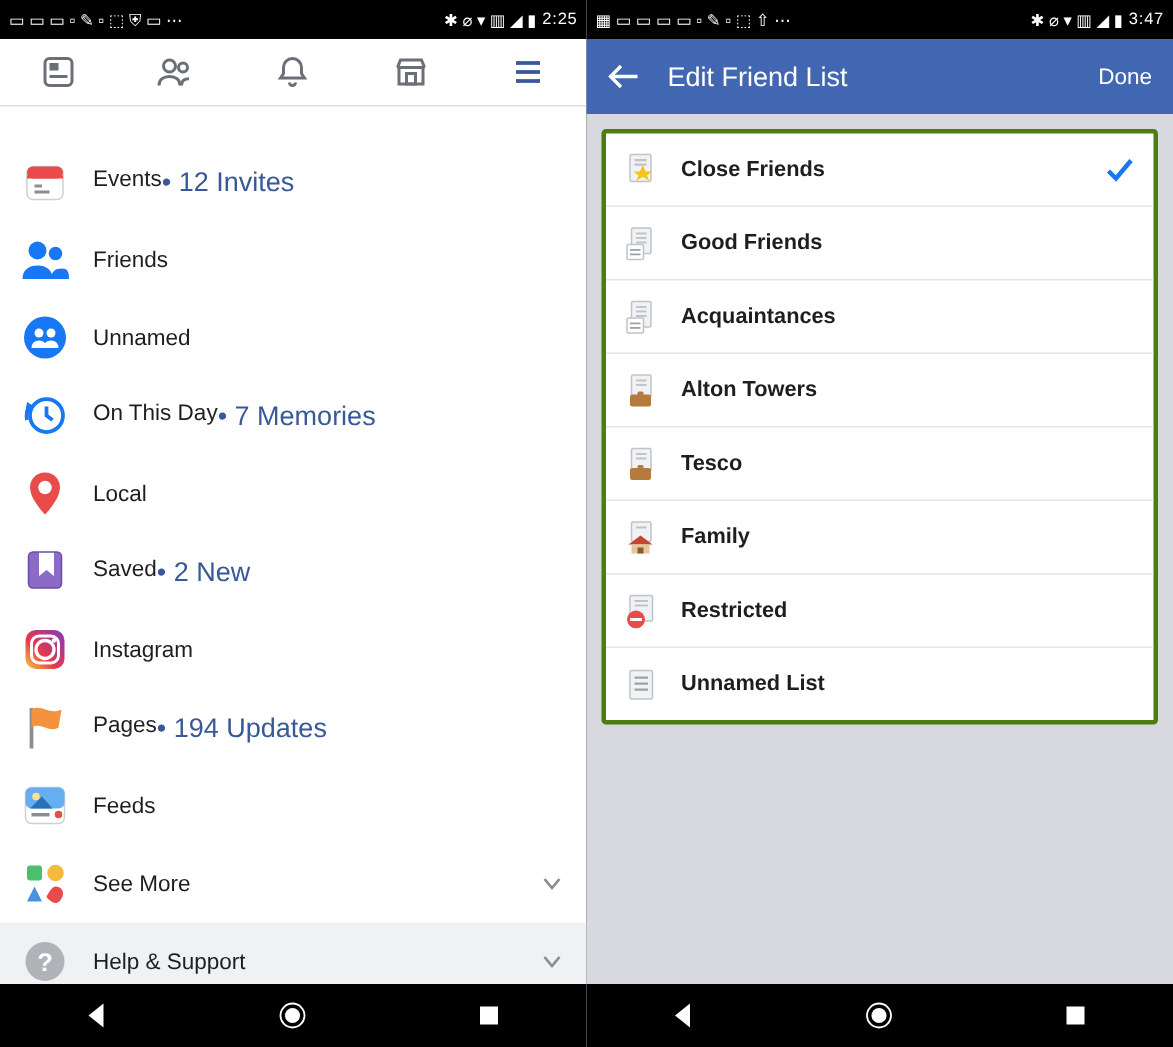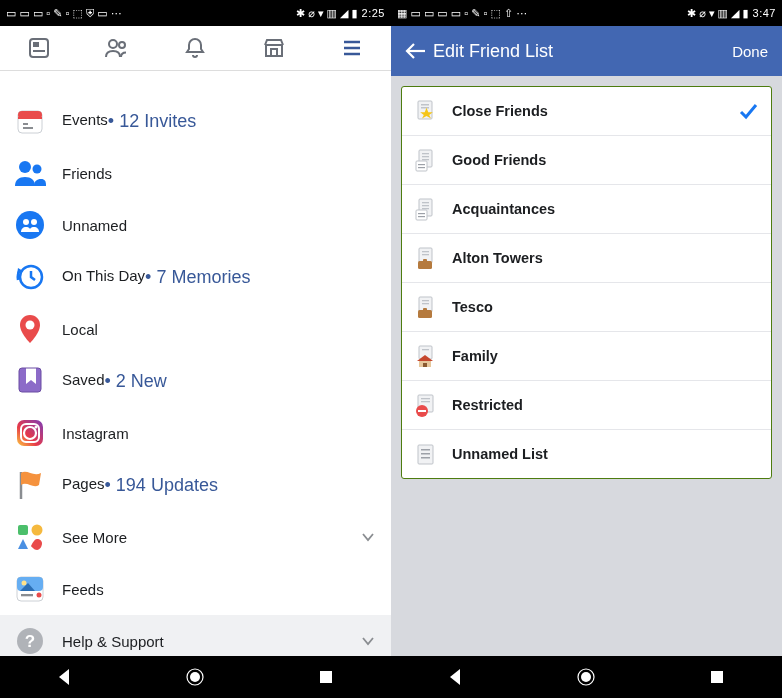--- a/index.html
+++ b/index.html
@@ -20,24 +20,24 @@
   .row .ic{width:32px;height:32px;flex:0 0 32px;display:flex;align-items:center;justify-content:center}
   .row .txt{display:flex;}
   .row .lbl{font-size:15px;color:#1c1e21}
   .row .sub{font-size:18px;color:#385898}
   .row .chev{margin-left:auto;color:#8a8d91}
   .row.help{background:#f0f1f3}
   .peek{height:10px;border-top:0;margin-top:-6px}
 
   
   .phone.right{background:#d7d9de}
-  .appbar{height:50px;background:#4267b2;color:#fff;display:flex;align-items:center;padding:0 14px;gap:6px}
+  .appbar{height:50px;background:#4267b2;color:#fff;display:flex;align-items:center;padding:0 14px;gap:18px}
   .appbar .title{font-size:18px;font-weight:500;flex:1}
   .appbar .done{font-size:15px}
-  .card{background:#fff;margin:10px;border:1px solid #4d7c0f;border-radius:3px}
+  .card{background:#fff;margin:10px;border:3px solid #4d7c0f;border-radius:3px}
   .fl-row{display:flex;align-items:center;height:48px;padding:0 12px;gap:14px;border-bottom:1px solid #e5e6ea}
   .fl-row:last-child{border-bottom:none}
   .fl-row .ic{width:24px;height:24px;flex:0 0 24px;display:flex;align-items:center;justify-content:center}
   .fl-row .lbl{font-size:14.5px;font-weight:600;color:#1c1e21;flex:1}
   .fl-row .check{color:#1877f2;font-size:20px;font-weight:bold}
 
   
   svg{display:block}
 </style>
 </head>
@@ -213,53 +213,53 @@
             </svg>
         </span>
         <span class="txt">
           <span class="lbl">Pages</span>
           <span class="sub">• 194 Updates</span>
         </span>
       </div>
 
       <div class="row">
         <span class="ic">
-          <svg width="30" height="30" viewBox="0 0 30 30">
-              <rect x="3" y="3" width="10" height="10" rx="2" fill="#4bbf6b"></rect>
-              <circle cx="22" cy="8" r="5.5" fill="#f5b93e"></circle>
-              <polygon points="8,17 13,27 3,27" fill="#4a90e2"></polygon>
-              <path d="M22 17c3 0 5 2 5 4.5S25 28 22 28s-6-4-6-4 3-7 6-7z" fill="#e94b4b"></path>
-            </svg>
-        </span>
-        <span class="txt">
-            <span class="lbl">See More</span>
-          </span>
-        <span class="chev">
-          <svg width="18" height="18" viewBox="0 0 18 18">
-              <polyline points="4,6 9,12 14,6" fill="none" stroke="currentColor" stroke-width="1.8"></polyline>
-            </svg>
-        </span>
-      </div>
-
-      <div class="row">
-        <span class="ic">
           <svg width="30" height="28" viewBox="0 0 30 28">
               <rect x="2" y="2" width="26" height="24" rx="4" fill="#fff" stroke="#ccd0d5"></rect>
               <rect x="2" y="2" width="26" height="14" rx="4" fill="#66aef2"></rect>
               <circle cx="9" cy="8" r="2.5" fill="#ffe28a"></circle>
               <polygon points="5,16 13,8 20,16" fill="#2b6fb5"></polygon>
               <rect x="6" y="19" width="12" height="2.3" fill="#8a8d91"></rect>
               <circle cx="24" cy="20" r="2.5" fill="#e94b4b"></circle>
             </svg>
         </span>
         <span class="txt">
             <span class="lbl">Feeds</span>
           </span>
       </div>
 
+      <div class="row">
+        <span class="ic">
+          <svg width="30" height="30" viewBox="0 0 30 30">
+              <rect x="3" y="3" width="10" height="10" rx="2" fill="#4bbf6b"></rect>
+              <circle cx="22" cy="8" r="5.5" fill="#f5b93e"></circle>
+              <polygon points="8,17 13,27 3,27" fill="#4a90e2"></polygon>
+              <path d="M22 17c3 0 5 2 5 4.5S25 28 22 28s-6-4-6-4 3-7 6-7z" fill="#e94b4b"></path>
+            </svg>
+        </span>
+        <span class="txt">
+            <span class="lbl">See More</span>
+          </span>
+        <span class="chev">
+          <svg width="18" height="18" viewBox="0 0 18 18">
+              <polyline points="4,6 9,12 14,6" fill="none" stroke="currentColor" stroke-width="1.8"></polyline>
+            </svg>
+        </span>
+      </div>
+
       <div class="row help">
         <span class="ic">
           <svg width="30" height="30" viewBox="0 0 30 30">
               <circle cx="15" cy="15" r="13" fill="#b0b3b8"></circle>
               <text x="15" y="21" text-anchor="middle" font-size="17" font-weight="bold" fill="#fff">?</text>
             </svg>
         </span>
         <span class="txt">
             <span class="lbl">Help &amp; Support</span>
           </span>

